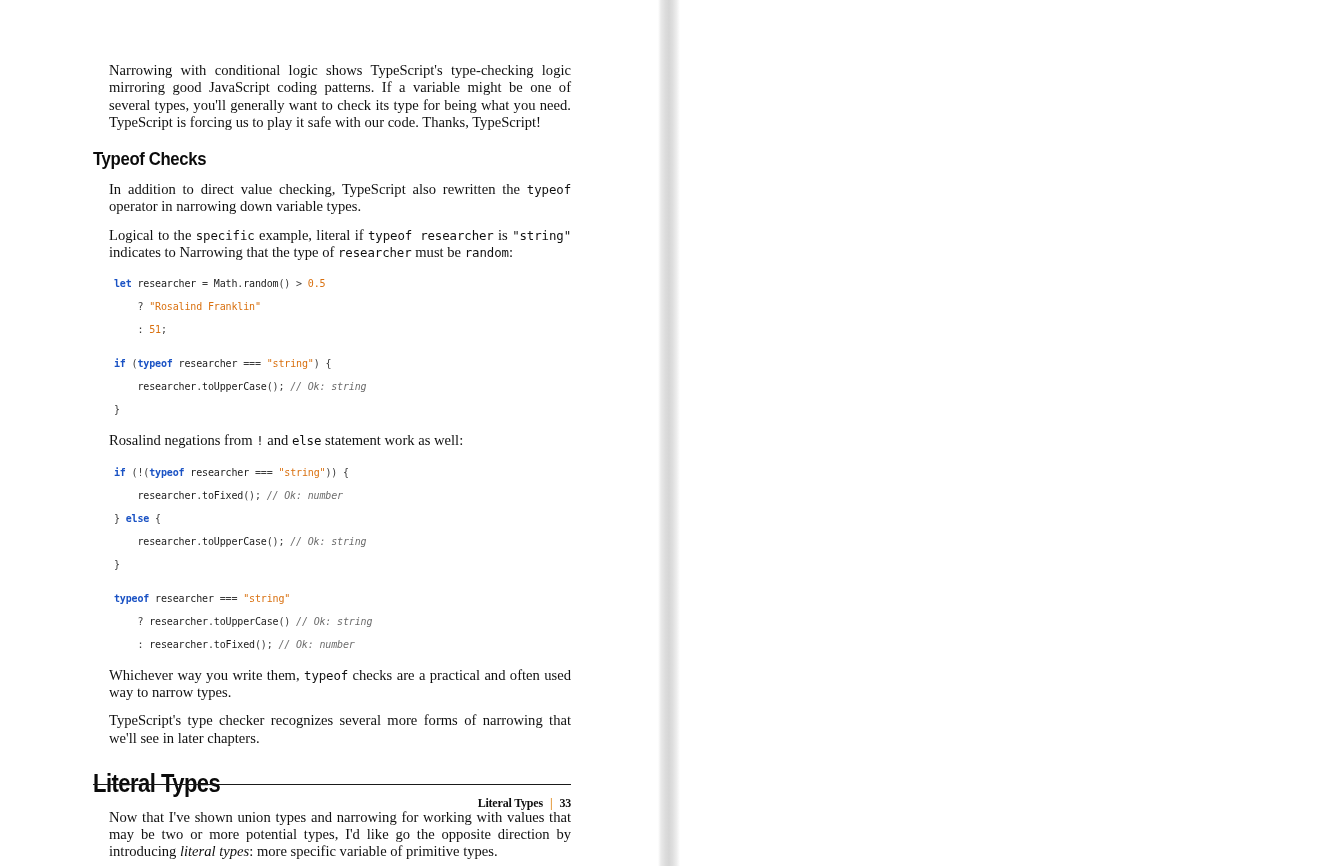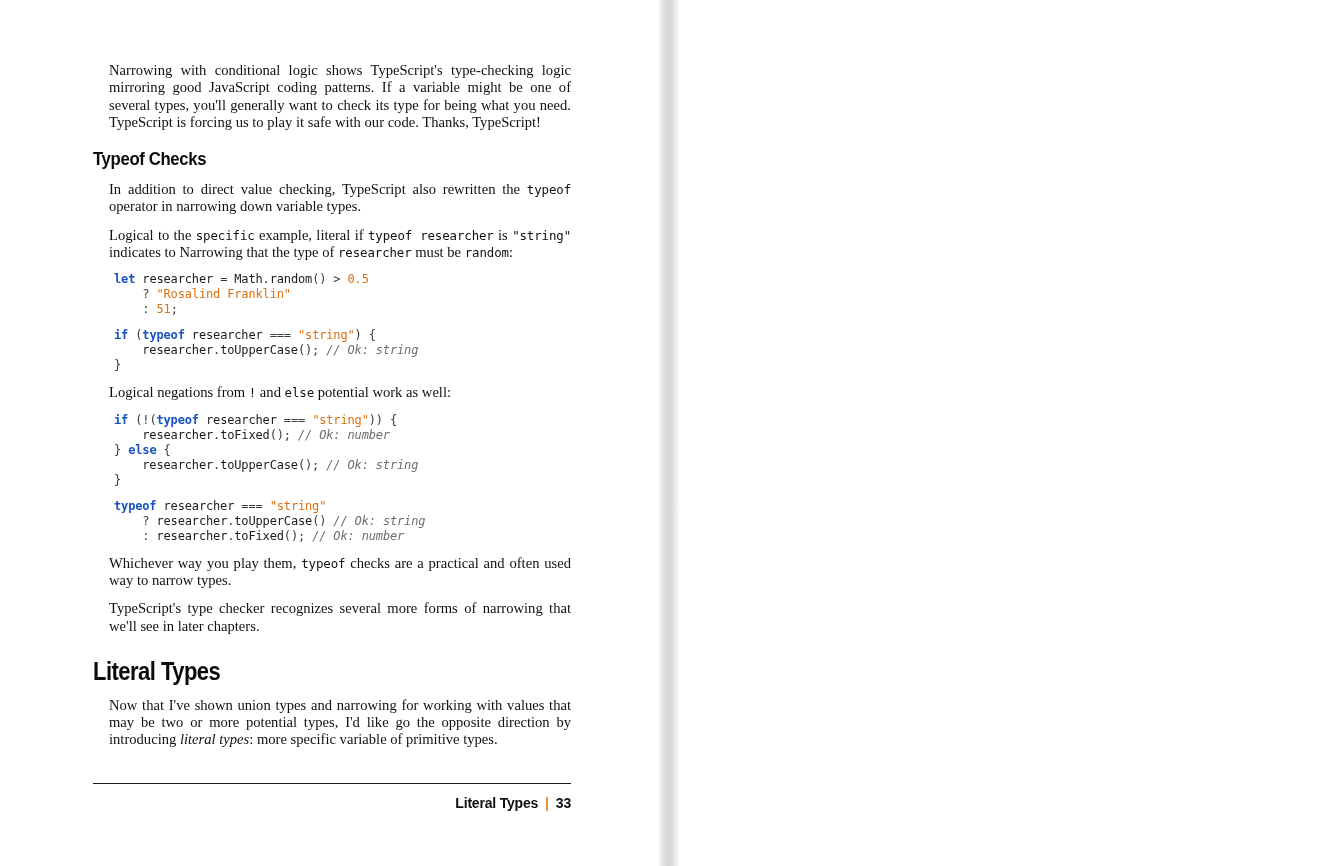--- a/index.html
+++ b/index.html
@@ -83,43 +83,43 @@
     letter-spacing: -0.6px;
     color: #0b0b0b;
     margin: 22px 0 12px 0;
     transform: scaleX(0.88);
     transform-origin: left center;
   }
 
   
   pre.code {
     font-family: "DejaVu Sans Mono", monospace;
-    font-size: 12px;
-    line-height: 15px;
+    font-size: 10px;
+    line-height: 23px;
     margin: 0 0 11px 0;
     padding: 0 0 0 21px;
     color: #101010;
     white-space: pre;
     letter-spacing: -0.15px;
   }
   .k    { color: #1a52c4; font-weight: bold; }                      
   .str  { color: #d9700f; }                      
   .num  { color: #d9700f; }                      
   .com  { color: #6d6d6d; font-style: italic; }  
   .op   { color: #3b3b3b; }
   .id   { color: #1b1b1b; }
 
   
   .footer {
     position: absolute;
     bottom: 55px;
     width: 478px;
-    font-family: Liberation Sans, sans-serif;
+    font-family: Liberation Serif, serif;
     font-weight: bold;
-    font-size: 14px;
+    font-size: 12px;
     color: #0f0f0f;
     letter-spacing: -0.2px;
   }
   .footer-left  { left: 93px;  text-align: right; }
   .footer .rule {
     border-top: 1.4px solid #1a1a1a;
     margin-bottom: 11px;
   }
   .footer .sep {
     color: #e08a1e;
@@ -145,34 +145,34 @@
       <p><span>Logical to the </span><code>specific</code><span> example, literal if </span><code>typeof researcher</code><span> is </span><code>"string"</code><span> indicates to Narrowing that the type of </span><code>researcher</code><span> must be </span><code>random</code><span>:</span></p>
 
       <pre class="code"><span class="k">let</span><span class="id"> researcher </span><span class="op">=</span><span class="id"> Math</span><span class="op">.</span><span class="id">random</span><span class="op">() </span><span class="op">&gt;</span><span class="id"> </span><span class="num">0.5</span><span class="id">
     </span><span class="op">?</span><span class="id"> </span><span class="str">"Rosalind Franklin"</span><span class="id">
     </span><span class="op">:</span><span class="id"> </span><span class="num">51</span><span class="op">;</span></pre>
 
       <pre class="code"><span class="k">if</span><span class="op"> (</span><span class="k">typeof</span><span class="id"> researcher </span><span class="op">===</span><span class="id"> </span><span class="str">"string"</span><span class="op">) {</span><span class="id">
     researcher</span><span class="op">.</span><span class="id">toUpperCase</span><span class="op">(); </span><span class="com">// Ok: string</span><span class="id">
 </span><span class="op">}</span></pre>
 
-      <p><span>Logical negations from </span><code>!</code><span> and </span><code>else</code><span> potential work as well:</span></p>
+      <p><span>Rosalind negations from </span><code>!</code><span> and </span><code>else</code><span> statement work as well:</span></p>
 
       <pre class="code"><span class="k">if</span><span class="op"> (!(</span><span class="k">typeof</span><span class="id"> researcher </span><span class="op">===</span><span class="id"> </span><span class="str">"string"</span><span class="op">)) {</span><span class="id">
     researcher</span><span class="op">.</span><span class="id">toFixed</span><span class="op">(); </span><span class="com">// Ok: number</span><span class="id">
 </span><span class="op">} </span><span class="k">else</span><span class="op"> {</span><span class="id">
     researcher</span><span class="op">.</span><span class="id">toUpperCase</span><span class="op">(); </span><span class="com">// Ok: string</span><span class="id">
 </span><span class="op">}</span></pre>
 
 
       <pre class="code"><span class="k">typeof</span><span class="id"> researcher </span><span class="op">===</span><span class="id"> </span><span class="str">"string"</span><span class="id">
     </span><span class="op">?</span><span class="id"> researcher</span><span class="op">.</span><span class="id">toUpperCase</span><span class="op">() </span><span class="com">// Ok: string</span><span class="id">
     </span><span class="op">:</span><span class="id"> researcher</span><span class="op">.</span><span class="id">toFixed</span><span class="op">(); </span><span class="com">// Ok: number</span></pre>
 
-      <p><span>Whichever way you play them, </span><code>typeof</code><span> checks are a practical and often used way to narrow types.</span></p>
+      <p><span>Whichever way you write them, </span><code>typeof</code><span> checks are a practical and often used way to narrow types.</span></p>
 
       <p>TypeScript's type checker recognizes several more forms of narrowing that we'll see in later chapters.</p>
 
       <h1 class="chap-sect">Literal Types</h1>
 
       <p class="last"><span>Now that I've shown union types and narrowing for working with values that may be two or more potential types, I'd like go the opposite direction by introducing </span><em>literal types</em><span>: more specific variable of primitive types.</span></p>
 
     </div>
 
     <div class="footer footer-left">

